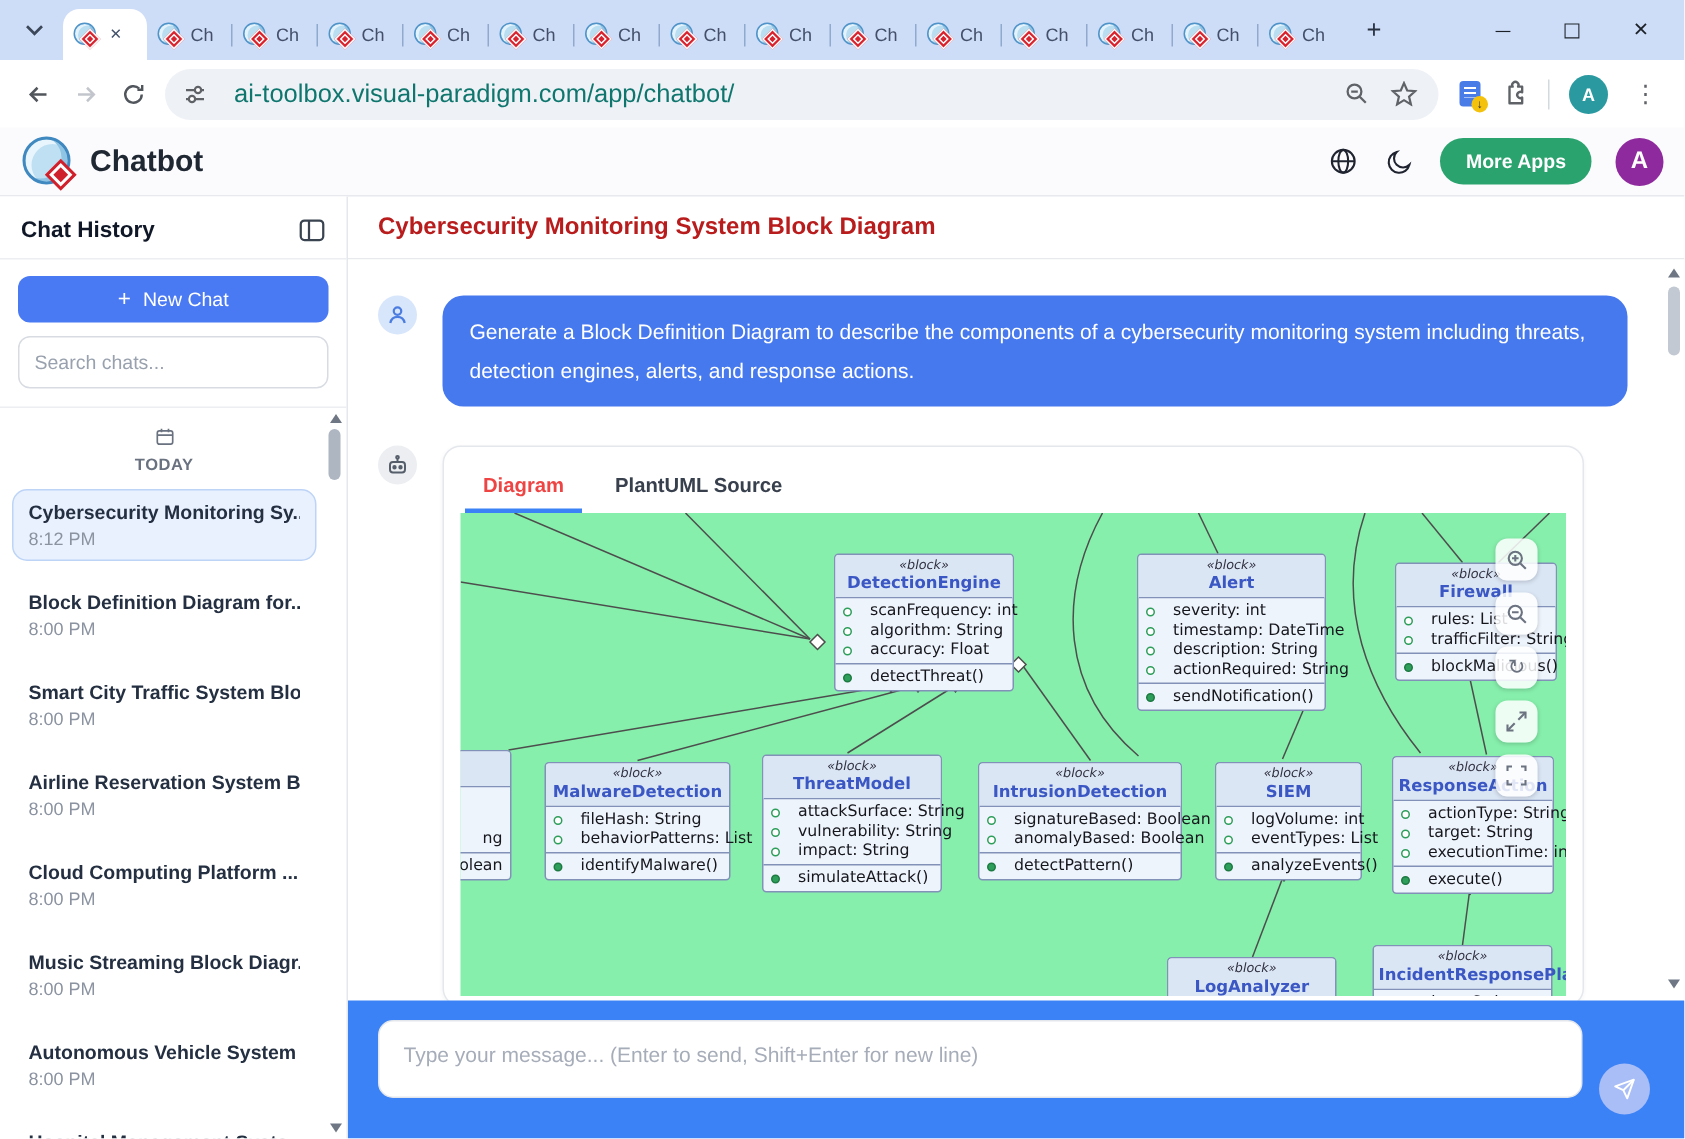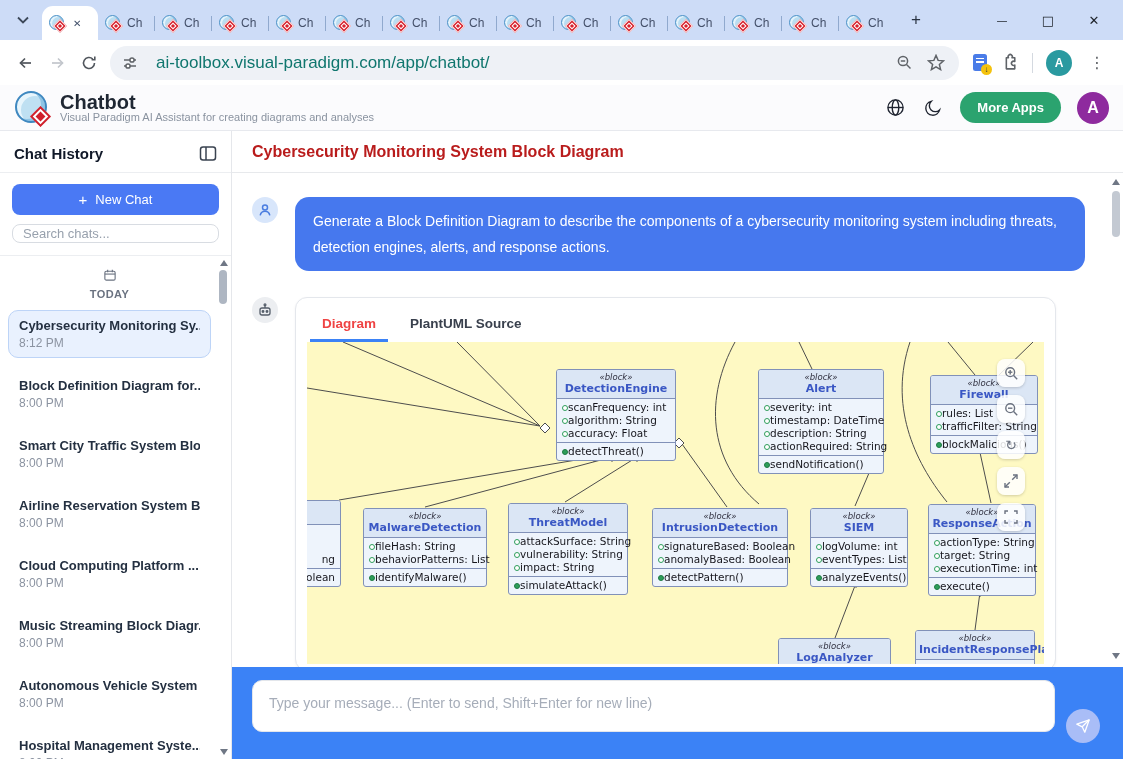--- a/index.html
+++ b/index.html
@@ -49,21 +49,21 @@
   .workspace { display:flex; height:628px; }
   .sidebar { width:232px; border-right:1px solid #e5e7eb; display:flex; flex-direction:column; background:#fff; }
   .main { flex:1; display:flex; flex-direction:column; min-width:0; }
 
   
   .sb-head { display:flex; align-items:center; justify-content:space-between; padding:14px 14px 10px; }
   .sb-title { font-size:15px; font-weight:bold; color:#101828; }
   .sb-divider { border-top:1px solid #eceef1; }
   .new-chat { margin:11px 12px 9px; height:31px; background:#4a79f4; border:none; border-radius:8px; color:#fff; font-size:13px; display:flex; align-items:center; justify-content:center; gap:8px; width:calc(100% - 24px); }
   .new-chat .plus { font-size:15px; font-weight:normal; }
-  .sb-search { margin:0 12px 12px; height:19px; width:calc(100% - 24px); border:1px solid #d8dce2; border-radius:8px; padding:0 10px; font-size:13px; color:#333; font-family:inherit; }
+  .sb-search { margin:0 12px 12px; height:35px; width:calc(100% - 24px); border:1px solid #d8dce2; border-radius:8px; padding:0 10px; font-size:13px; color:#333; font-family:inherit; }
   .sb-search::placeholder { color:#98a1ad; }
   .sb-list { position:relative; flex:1; overflow:hidden; padding:8px 20px 0 8px; }
   .sb-section { display:flex; align-items:center; gap:6px; font-size:11px; font-weight:bold; color:#6a7280; letter-spacing:.4px; padding:4px 6px 10px;flex-direction:column; }
   .chat-item { padding:7px 10px; border-radius:10px; border:1px solid transparent; margin-bottom:12px; }
   .chat-item.active { background:#e9f1fe; border-color:#bdd4f7; }
   .chat-title { font-size:13px; font-weight:bold; color:#243041; white-space:nowrap; overflow:hidden; }
   .chat-time { font-size:12px; color:#8b93a1; margin-top:3px; }
   .mini-scroll { position:absolute; top:2px; bottom:2px; width:13px; }
   .sb-list .mini-scroll { right:1px; }
   .ms-up, .ms-down { position:absolute; left:3px; width:0; height:0; border-left:4px solid transparent; border-right:4px solid transparent; }
@@ -80,30 +80,30 @@
   .user-av { background:#d8e6fb; }
   .bot-av { background:#eceef1; }
   .user-bubble { background:#4678ee; color:#fff; border-radius:14px; padding:11px 18px; font-size:14px; line-height:26px; max-width:790px; flex:1; }
   .bot-row { margin-top:26px; }
 
   .bot-card { width:761px; border:1px solid #e4e7ec; border-radius:12px; background:#fff; box-shadow:0 1px 3px rgba(20,30,50,.05); padding-bottom:6px; }
   .card-tabs { display:flex; gap:10px; padding:9px 14px 0; height:44px; }
   .card-tab { padding:9px 12px; font-size:13.5px; font-weight:bold; color:#39404d; }
   .card-tab.active { color:#ef4444; border-bottom:3px solid #3b82f6; }
 
-  .dg-viewport { margin:0 11px; height:322px; background:#fef9c3; position:relative; overflow:hidden; }
+  .dg-viewport { margin:0 11px; height:322px; background:#86efac; position:relative; overflow:hidden; }
   .connectors { position:absolute; left:0; top:0; }
   #uml-layer { position:absolute; inset:0; }
   .uml-block { position:absolute; background:#eef4fc; border:1px solid #8191b8; border-radius:3px; font-family:"DejaVu Sans",sans-serif; font-size:10.5px; color:#16161d; }
   .uml-head { background:#dbe6f5; border-bottom:1px solid #8191b8; text-align:center; padding:2px 3px 3px; border-radius:2px 2px 0 0; min-height:26px; }
   .uml-stereo { font-size:8.5px; font-style:italic; color:#30303f; line-height:10px; }
   .uml-name { font-size:11px; font-weight:bold; color:#3a57c4; line-height:13px; }
   .uml-sec { padding:2px 0; }
   .uml-sec.ops { border-top:1px solid #8191b8; }
-  .uml-row { display:flex; align-items:center; gap:0; padding:0 5px; line-height:13px; min-height:13px; white-space:nowrap; }
+  .uml-row { display:flex; align-items:center; gap:12px; padding:0 5px; line-height:13px; min-height:13px; white-space:nowrap; }
   .dot { width:6px; height:6px; border-radius:50%; flex:0 0 6px; }
   .dot.attr { border:1px solid #2e9e5b; background:#fff; }
   .dot.op { background:#2e9e5b; border:1px solid #1d7a42; }
   .uml-block.clip-left .uml-row { justify-content:flex-end; }
   .uml-block.clip-left .uml-head { min-height:24px; }
 
   .dg-btn { position:absolute; right:19px; width:28px; height:28px; border-radius:8px; background:rgba(255,255,255,.85); box-shadow:0 1px 3px rgba(0,0,0,.18); display:flex; align-items:center; justify-content:center; color:#6b7280; z-index:5; }
   .dg-reset-glyph { font-family:"DejaVu Sans",sans-serif; font-size:14px; line-height:1; }
 
   
@@ -269,21 +269,20 @@
     <div class="tb-sep"></div>
     <div class="chrome-avatar">A</div>
     <div class="dots-menu">⋮</div>
   </div>
 </div>
 
 <div class="app-header">
   <div class="vp-logo"></div>
   <div>
     <div class="app-title">Chatbot</div>
-    <div class="app-sub">Visual Paradigm AI Assistant for creating diagrams and analyses</div>
   </div>
   <div class="hdr-right">
     <div class="hdr-icon">
       <svg class="ic" width="19" height="19" viewBox="0 0 18 18">
           <g stroke="#1f2430" stroke-width="1.3" fill="none">
             <circle cx="9" cy="9" r="7.2"></circle>
             <ellipse cx="9" cy="9" rx="3.1" ry="7.2"></ellipse>
             <line x1="1.8" y1="9" x2="16.2" y2="9"></line>
           </g>
         </svg>

